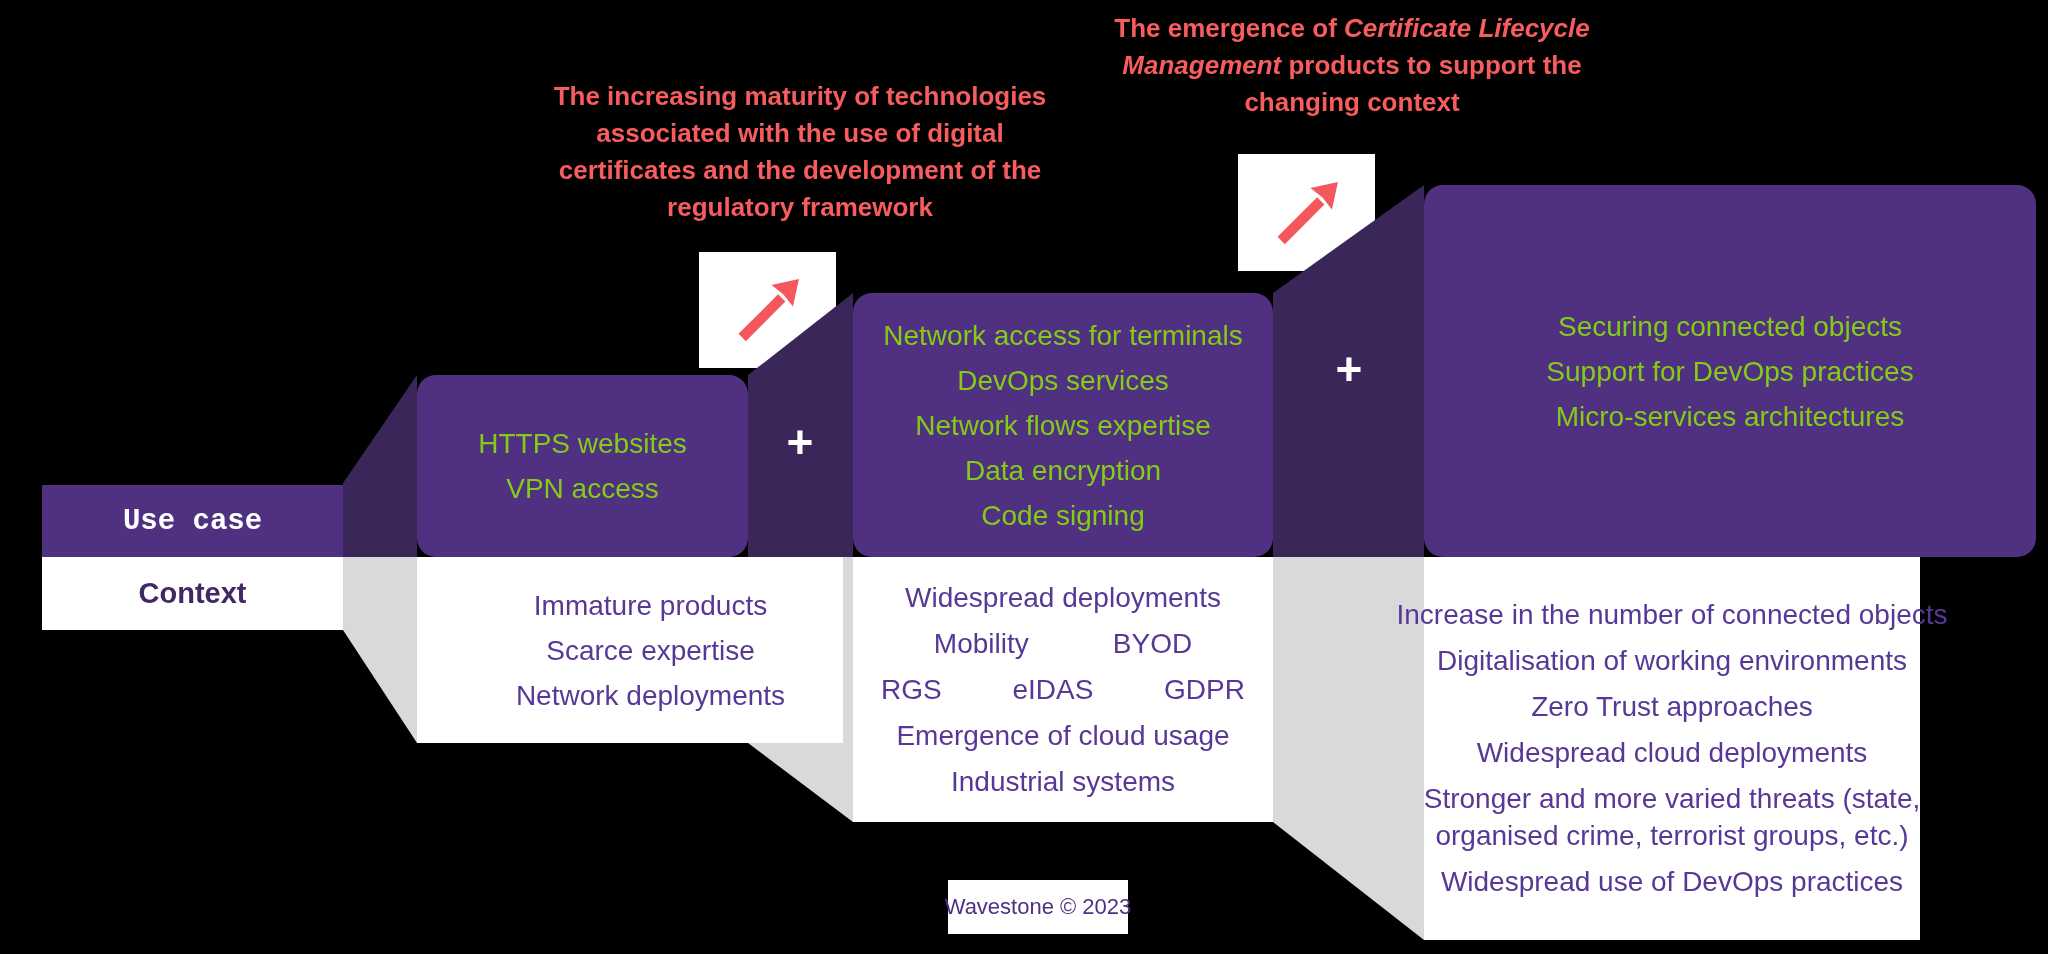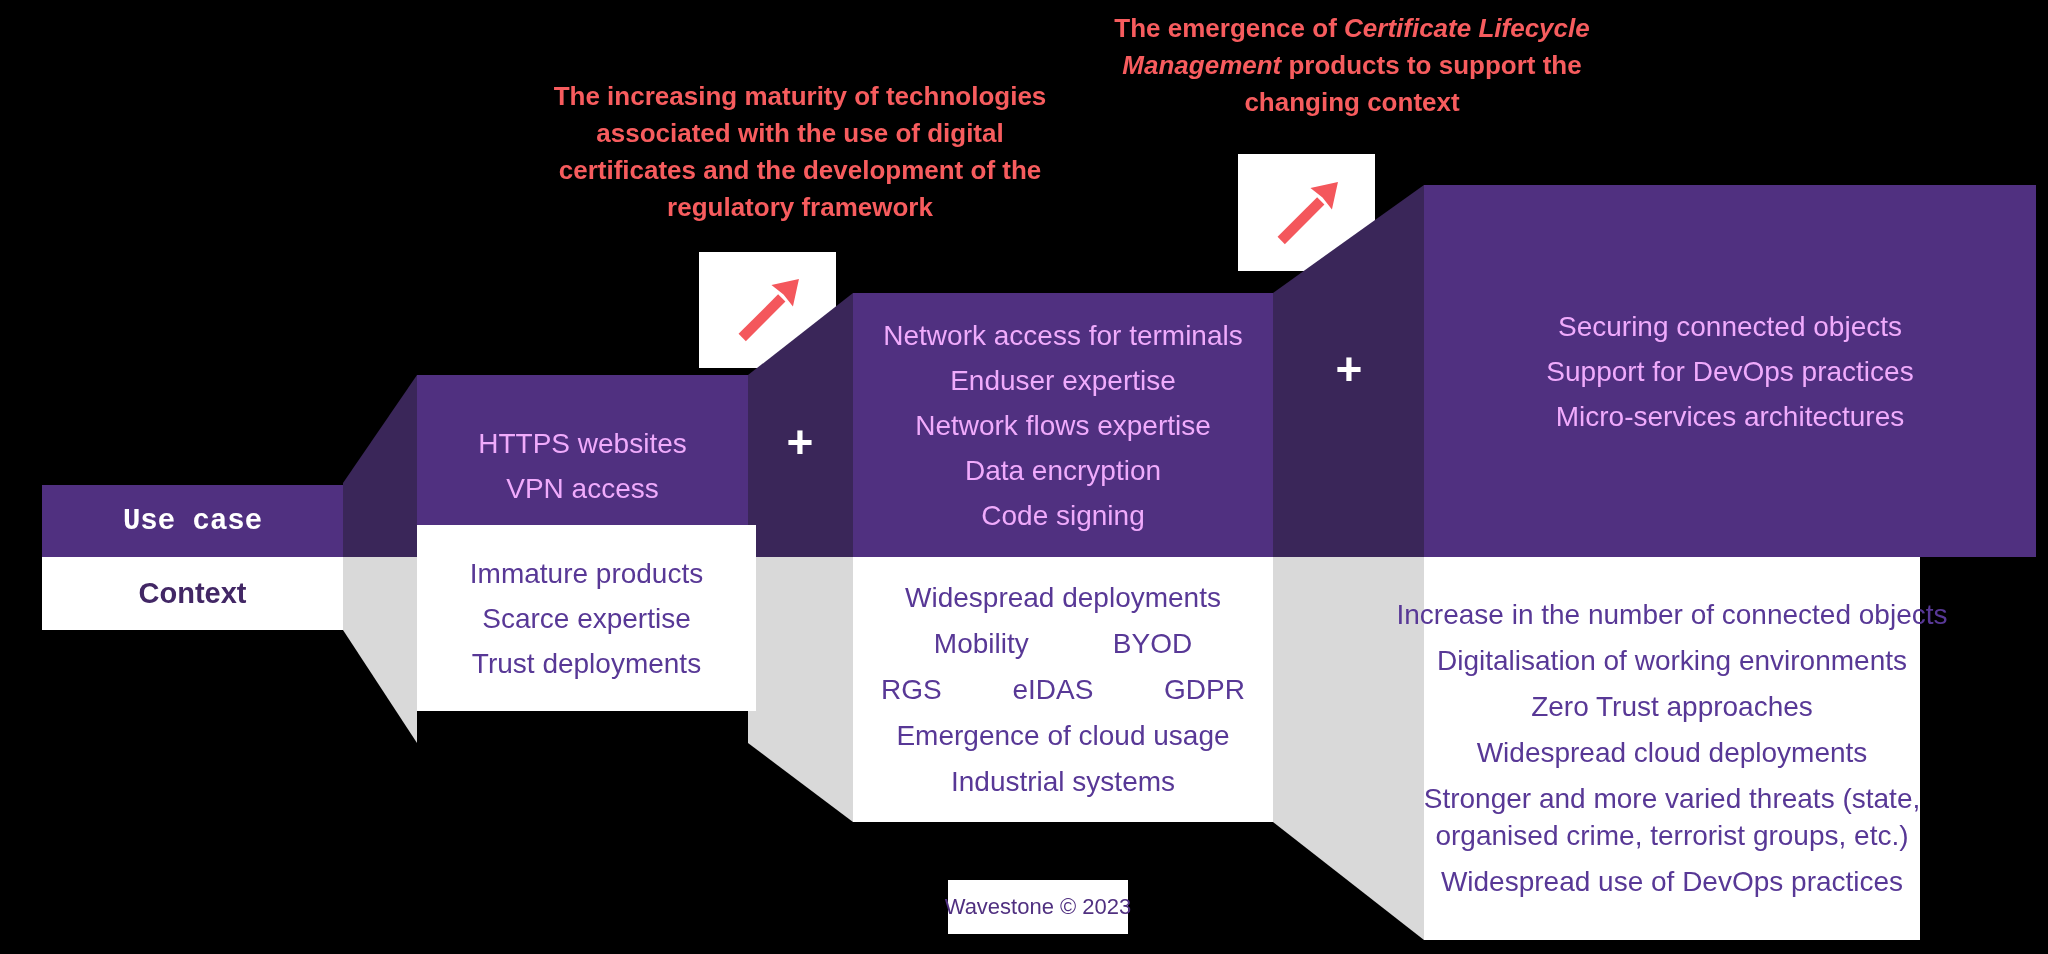--- a/index.html
+++ b/index.html
@@ -35,30 +35,30 @@
   #wedge-d2{left:1273px;top:185px;width:151px;height:372px;clip-path:polygon(0 29%,100% 0,100% 100%,0 100%);}
   #wedge-g2{left:1273px;top:557px;width:151px;height:383px;clip-path:polygon(0 0,100% 0,100% 100%,0 69.2%);}
   .plus{
     width:60px;height:60px;display:flex;align-items:center;justify-content:center;
     color:#ffffff;font-size:46px;font-weight:bold;line-height:60px;
   }
   #plus-1{left:770px;top:412px;}
   #plus-2{left:1319px;top:339px;}
   
   .uc-box{
-    background:#503080;color:#f0abfc;display:flex;flex-direction:column;
-    align-items:center;justify-content:center;text-align:center;font-size:28px;
+    background:#503080;color:#84cc16;display:flex;flex-direction:column;
+    align-items:center;justify-content:center;text-align:center;font-size:28px;border-radius:19px;
   }
   .ctx-box{
     background:#ffffff;color:#583896;display:flex;flex-direction:column;
     align-items:center;justify-content:center;text-align:center;font-size:28px;
   }
   .uc-box .line,.ctx-box .line{line-height:45px;white-space:nowrap;}
   #s1-uc{left:417px;top:375px;width:331px;height:182px;}
-  #s1-ctx{left:417px;top:525px;width:339px;height:186px;}
+  #s1-ctx{left:417px;top:557px;width:385px;height:186px;padding-left:41px;}
   #s2-uc{left:853px;top:293px;width:420px;height:264px;}
   #s2-ctx{left:853px;top:557px;width:420px;height:265px;}
   #s2-ctx .row{width:100%;display:flex;justify-content:center;line-height:46px;}
   #s2-ctx .row.two{gap:84px;}
   #s2-ctx .row.three{justify-content:space-between;padding:0 28px;box-sizing:border-box;}
   #s3-uc{left:1424px;top:185px;width:612px;height:372px;}
   #s3-ctx{left:1424px;top:557px;width:496px;height:383px;}
   #s3-ctx .line{line-height:36px;margin:5px 0;white-space:nowrap;}
   #s3-ctx .line.cont{margin-top:-4px;}
   
@@ -107,26 +107,26 @@
   <div class="abs plus" id="plus-1">+</div>
   <div class="abs plus" id="plus-2">+</div>
 
   <div class="abs uc-box" id="s1-uc">
     <div class="line">HTTPS websites</div>
     <div class="line">VPN access</div>
   </div>
   <div class="abs ctx-box" id="s1-ctx">
     <div class="line">Immature products</div>
     <div class="line">Scarce expertise</div>
-    <div class="line">Trust deployments</div>
+    <div class="line">Network deployments</div>
   </div>
 
   <div class="abs uc-box" id="s2-uc">
     <div class="line">Network access for terminals</div>
-    <div class="line">Enduser expertise</div>
+    <div class="line">DevOps services</div>
     <div class="line">Network flows expertise</div>
     <div class="line">Data encryption</div>
     <div class="line">Code signing</div>
   </div>
   <div class="abs ctx-box" id="s2-ctx">
     <div class="row">
       <span>Widespread deployments</span>
     </div>
     <div class="row two">
       <span>Mobility</span>

